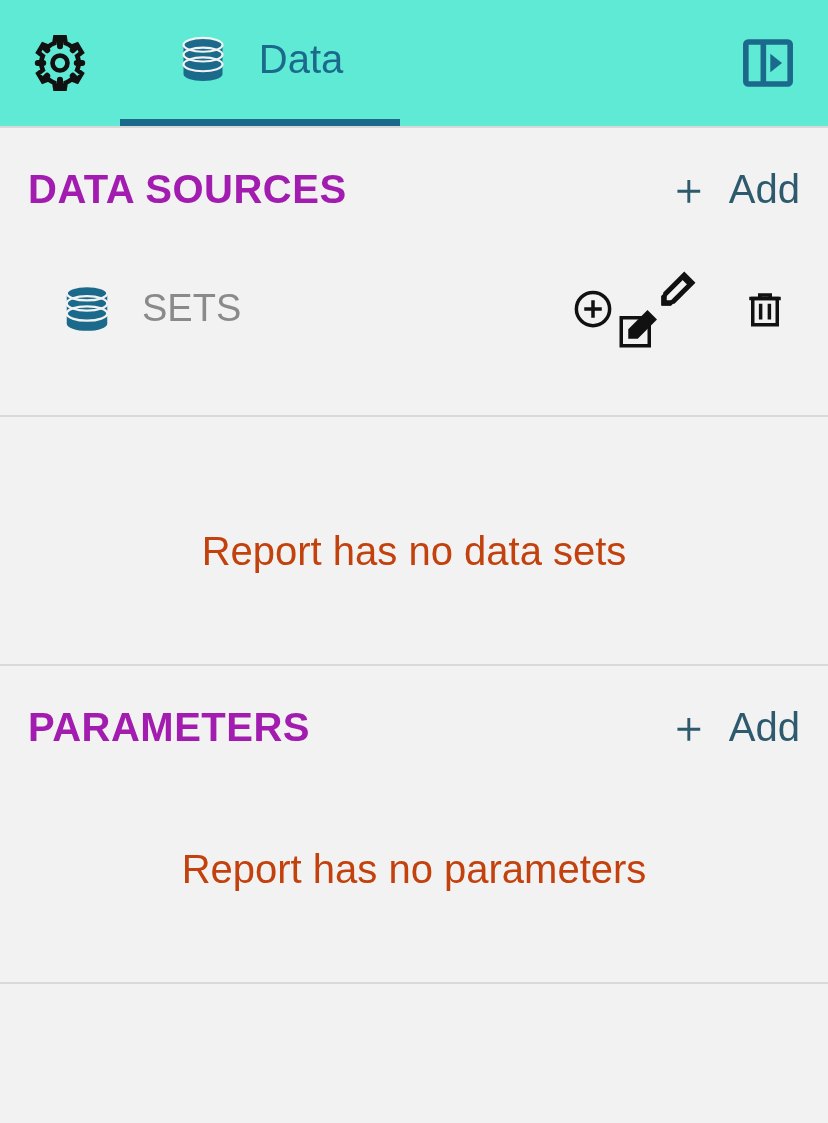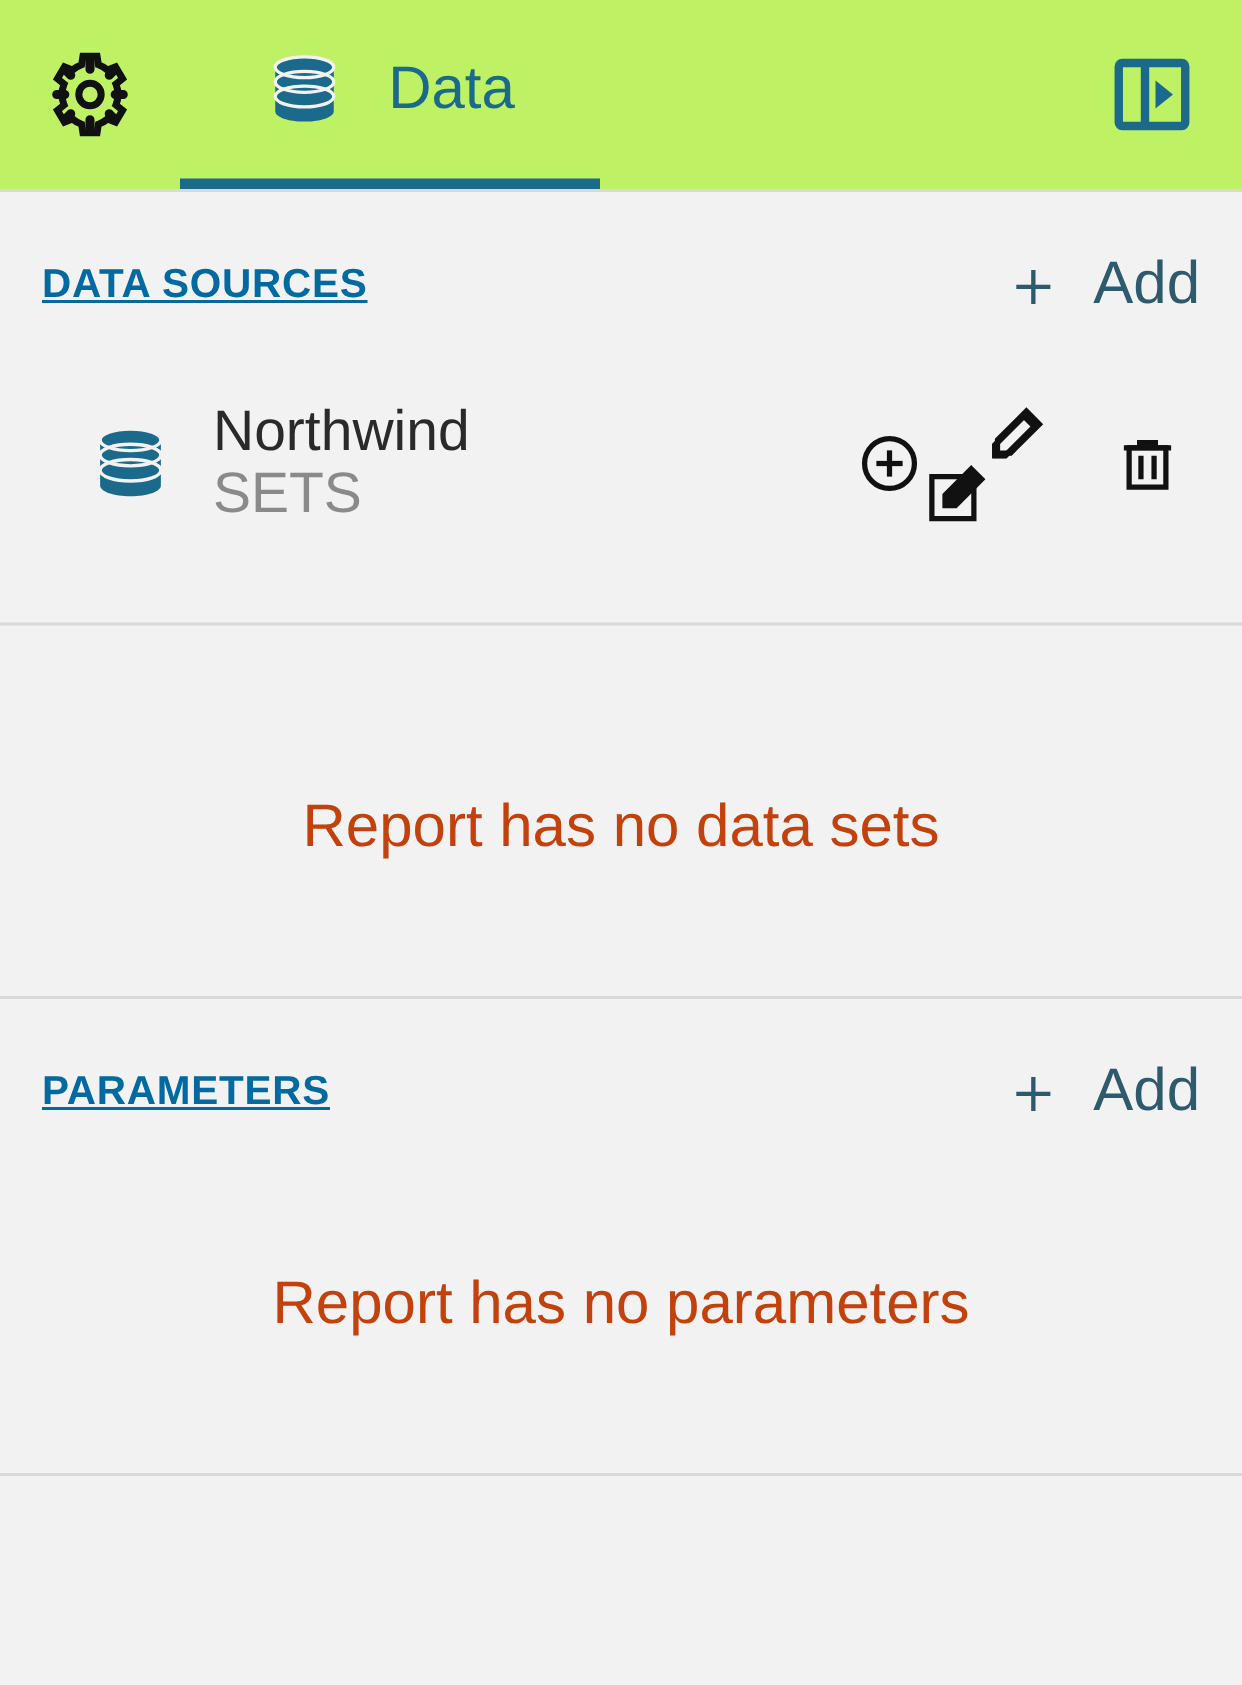--- a/index.html
+++ b/index.html
@@ -8,21 +8,21 @@
     height: 1123px;
     background: #f2f2f2;
     font-family: "Segoe UI", Arial, sans-serif;
     color: #333;
   }
   .toolbar {
     display: flex;
     align-items: center;
     height: 128px;
     border-bottom: 2px solid #d9d9d9;
-    background: #bef264;
+    background: #5eead4;
   }
   .toolbar-item {
     display: flex;
     align-items: center;
     justify-content: center;
     height: 100%;
     cursor: pointer;
   }
   .settings-btn {
     width: 120px;
@@ -46,25 +46,24 @@
     padding: 32px 28px 40px 28px;
     border-bottom: 2px solid #d9d9d9;
   }
   .section-header {
     display: flex;
     align-items: center;
     justify-content: space-between;
     margin-bottom: 10px;
   }
   .section-title {
-    font-size: 27px;
+    font-size: 40px;
     font-weight: 700;
-    color: #0369a1;
+    color: #a21caf;
     letter-spacing: 0.5px;
-    text-decoration: underline;
   }
   .add-btn {
     display: flex;
     align-items: center;
     gap: 18px;
     font-size: 40px;
     color: #2e5a6e;
     cursor: pointer;
   }
   .add-btn .plus {
@@ -173,21 +172,20 @@
         <ellipse cx="12" cy="9.5" rx="9" ry="3.2" fill="#1b6a8c"></ellipse>
         <path d="M3 9.5v4.5c0 1.8 4 3.2 9 3.2s9-1.4 9-3.2V9.5" fill="#1b6a8c"></path>
         <ellipse cx="12" cy="14" rx="9" ry="3.2" fill="#1b6a8c"></ellipse>
         <path d="M3 14v4.5c0 1.8 4 3.2 9 3.2s9-1.4 9-3.2V14" fill="#1b6a8c"></path>
         <ellipse cx="12" cy="5" rx="9" ry="3.2" fill="none" stroke="#f2f2f2" stroke-width="1"></ellipse>
         <ellipse cx="12" cy="9.5" rx="9" ry="3.2" fill="none" stroke="#f2f2f2" stroke-width="1"></ellipse>
         <ellipse cx="12" cy="14" rx="9" ry="3.2" fill="none" stroke="#f2f2f2" stroke-width="1"></ellipse>
       </svg>
     </div>
     <div class="ds-text">
-      <div class="ds-name">Northwind</div>
       <div class="ds-type">SETS</div>
     </div>
     <div class="ds-actions">
       <div class="icon-btn">
         <span>
           <svg width="42" height="42" viewBox="0 0 24 24" fill="none" stroke="#111" stroke-width="2">
             <circle cx="12" cy="12" r="9.5"></circle>
             <line x1="12" y1="7" x2="12" y2="17"></line>
             <line x1="7" y1="12" x2="17" y2="12"></line>
           </svg>

